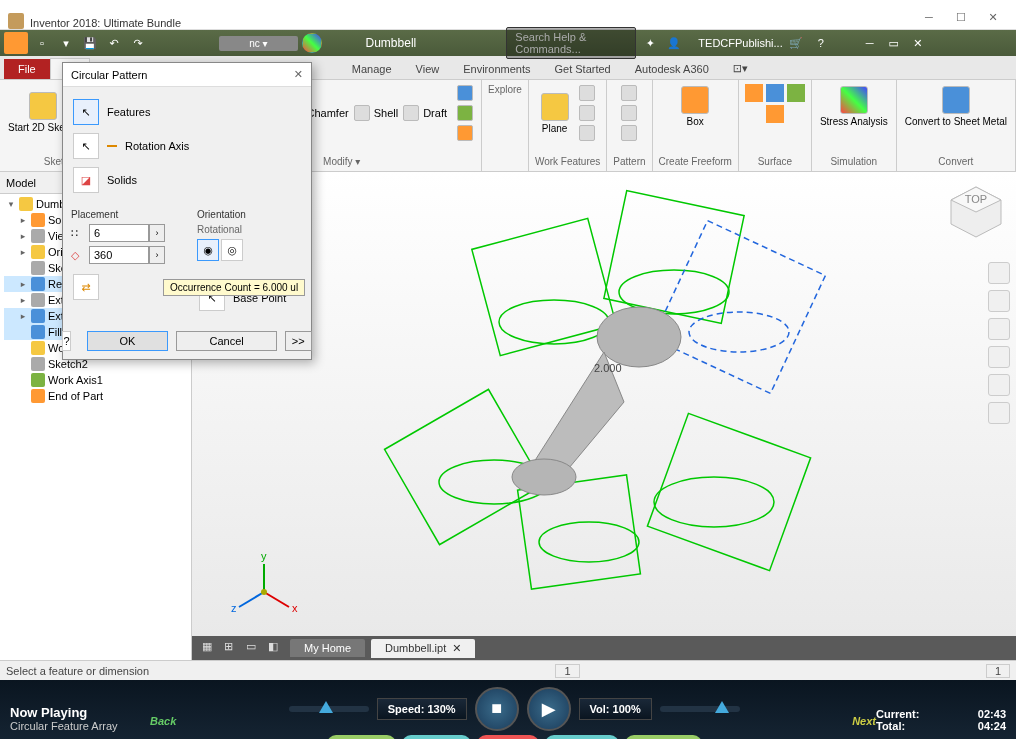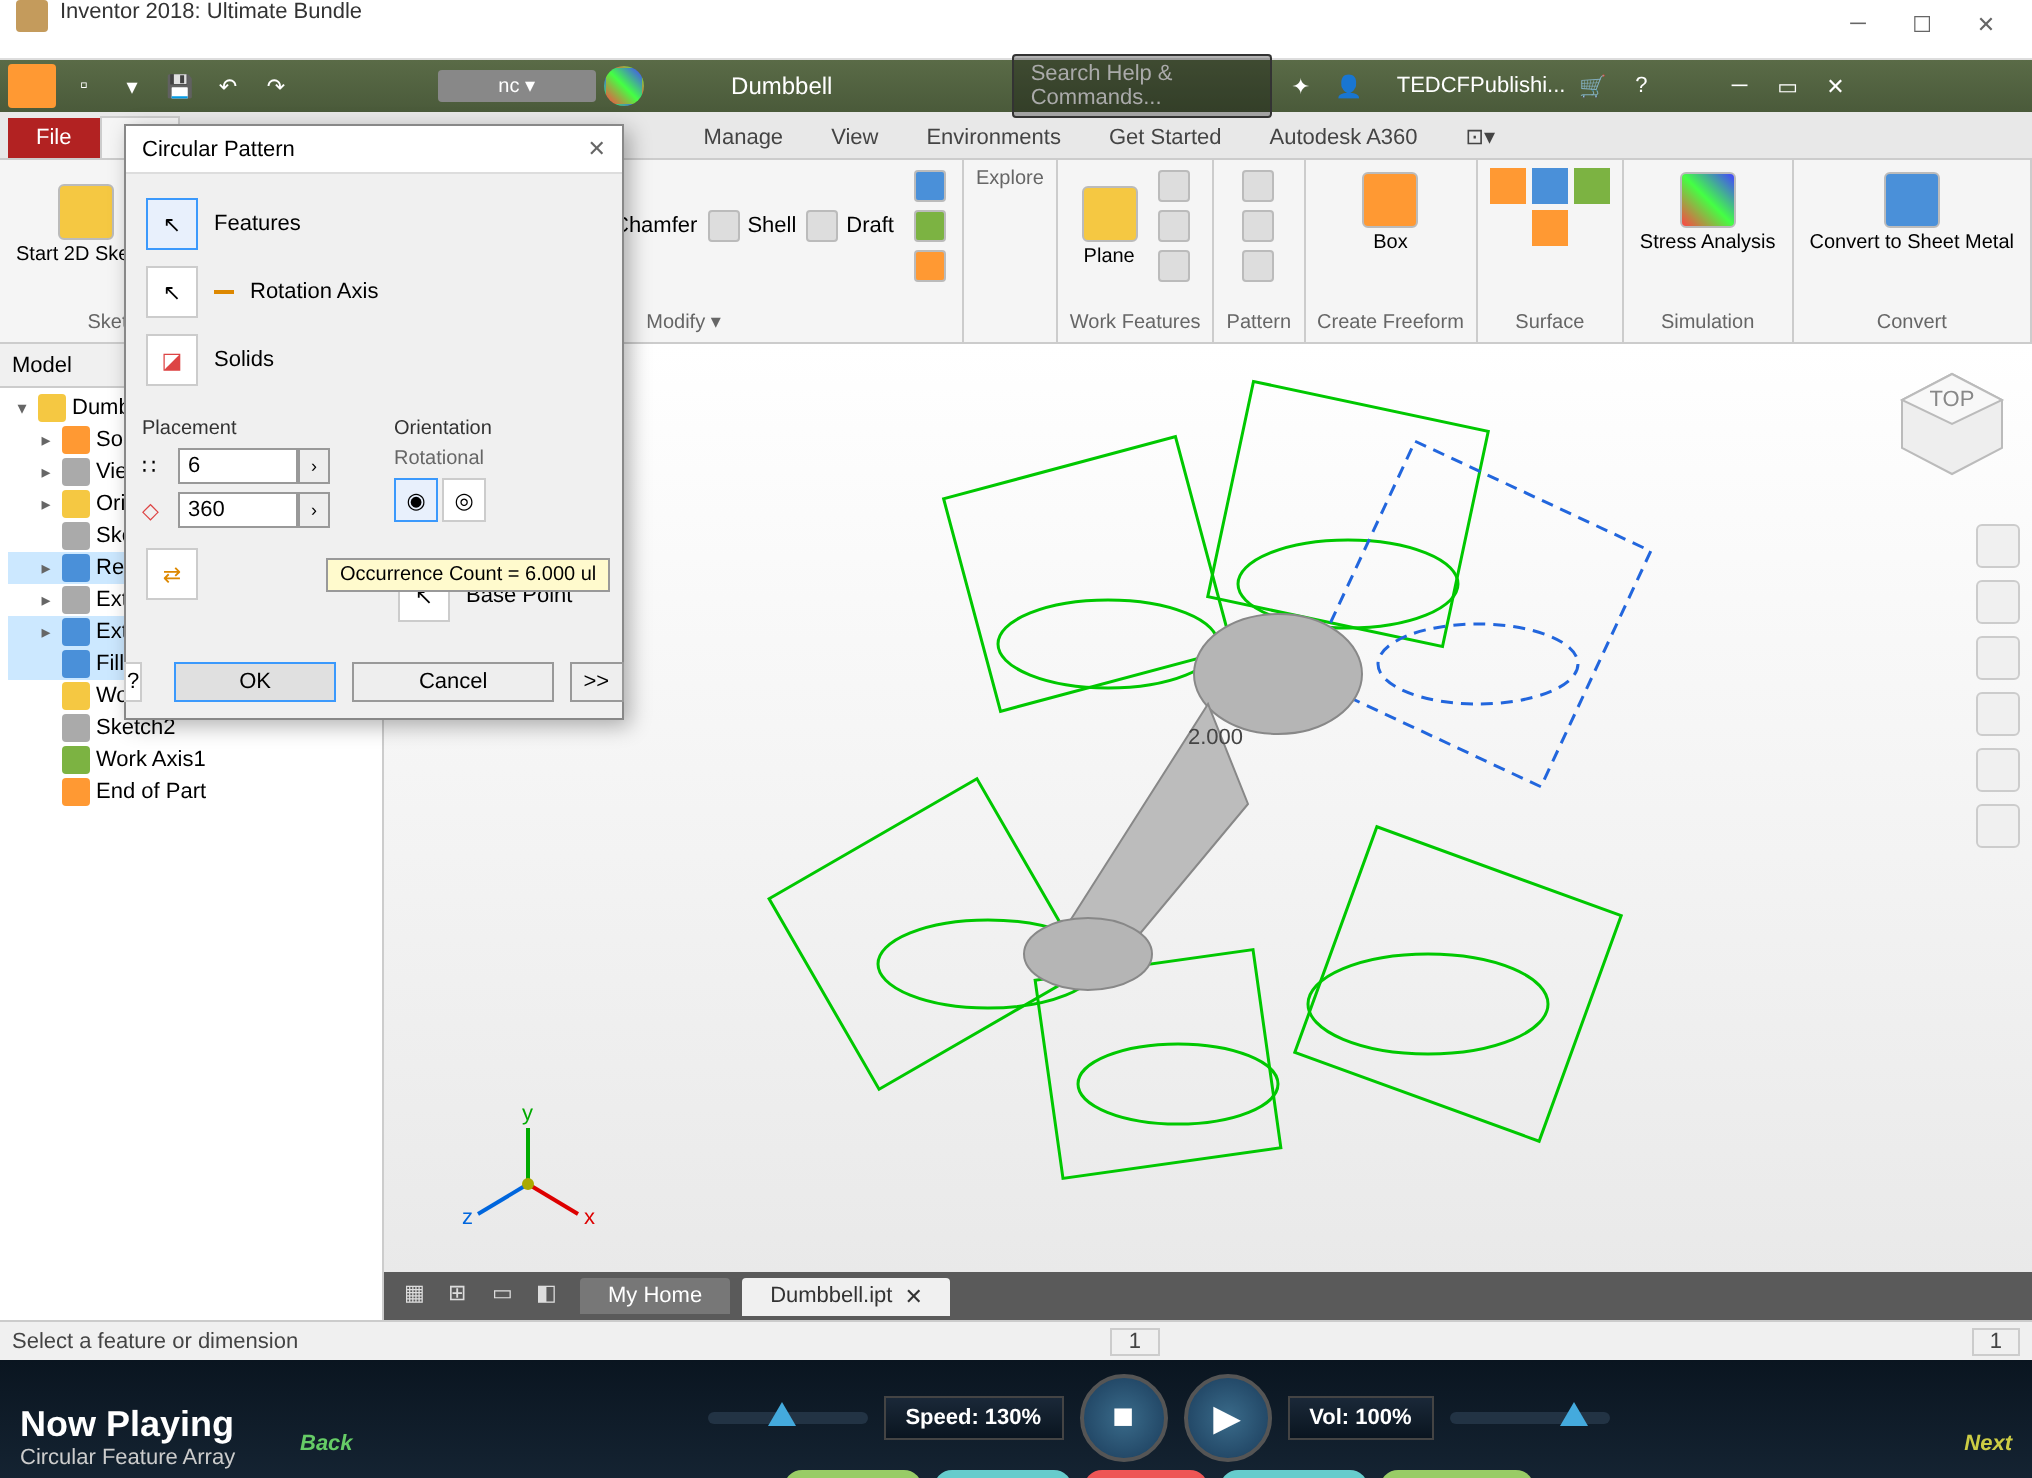--- a/index.html
+++ b/index.html
@@ -1,17 +1,17 @@
 <!DOCTYPE html>
 <html><head>
 <meta charset="utf-8">
 <style>
 *{margin:0;padding:0;box-sizing:border-box;font-family:"Segoe UI",Tahoma,sans-serif;font-size:11px}
 body{width:1016px;height:739px;background:#fff;overflow:hidden;position:relative}
-.titlebar{height:30px;background:#fff;border-bottom:1px solid #ddd;display:flex;align-items:flex-start;padding:0 8px}
+.titlebar{height:30px;background:#fff;border-bottom:1px solid #ddd;display:flex;align-items:flex-end;padding:0 8px}
 .titlebar .icon{width:16px;height:16px;background:#c49b5c;border-radius:2px;margin-right:6px}
 .titlebar .title{flex:1;color:#333}
 .titlebar .wbtns{display:flex;gap:2px}
 .titlebar .wbtn{width:30px;height:24px;display:flex;align-items:center;justify-content:center;color:#666;cursor:pointer}
 .qat{height:26px;background:linear-gradient(#5a6b47,#4a5a3a);display:flex;align-items:center;padding:0 4px;gap:4px;color:#fff}
 .qat-item{width:20px;height:20px;display:flex;align-items:center;justify-content:center;border:1px solid transparent;border-radius:2px}
 .qat .docname{font-size:12px;padding:0 40px}
 .qat .searchbox{background:rgba(0,0,0,.3);padding:3px 8px;width:130px;color:#aaa;border:1px solid #333;border-radius:2px}
 .qat .user{margin-left:10px}
 .ribbon-tabs{height:24px;background:#e8e8e8;border-bottom:1px solid #ccc;display:flex;align-items:end;padding-left:4px}
@@ -43,21 +43,21 @@
 .nav-icons{position:absolute;right:6px;top:90px;display:flex;flex-direction:column;gap:6px}
 .nav-icons .nico{width:22px;height:22px;background:#f0f0f0;border:1px solid #ccc;border-radius:3px}
 .canvas-tabs{position:absolute;bottom:0;left:0;right:0;height:24px;background:#5a5a5a;display:flex;align-items:center;padding:0 10px;gap:6px}
 .canvas-tabs .ci{width:16px;height:16px;color:#ddd}
 .canvas-tabs .ctab{background:#777;color:#fff;padding:3px 14px;font-size:10px;border-radius:2px 2px 0 0;display:flex;align-items:center;gap:6px}
 .canvas-tabs .ctab.active{background:#f0f0f0;color:#333}
 .status{height:20px;background:#f0f0f0;border-top:1px solid #ccc;display:flex;align-items:center;padding:0 6px;font-size:10px;color:#444}
 .status .pagenum{margin-left:auto;border:1px solid #ccc;padding:0 8px}
 .player{height:79px;background:linear-gradient(#0a1520,#182838);color:#fff;display:flex;align-items:center;padding:0 10px;position:relative}
 .player .np{width:140px}
-.player .np .h{font-weight:bold;font-size:18px}
+.player .np .h{font-weight:bold;font-size:13px}
 .player .np .s{font-size:11px;color:#ccc;line-height:1.2}
 .player .ctr{flex:1;display:flex;flex-direction:column;align-items:center;gap:4px}
 .player .transport{display:flex;align-items:center;gap:8px}
 .player .pb{background:radial-gradient(#3a6b8a,#1a3b5a);width:44px;height:44px;border-radius:50%;display:flex;align-items:center;justify-content:center;font-size:18px;border:2px solid #555}
 .player .tag{background:linear-gradient(#1a2838,#0a1520);padding:4px 10px;border-radius:0;font-size:11px;font-weight:bold;border:1px solid #444}
 .player .btmbtns{display:flex;gap:6px}
 .player .btm{padding:3px 16px;border-radius:10px;font-size:11px;font-weight:bold;color:#000}
 .player .times{width:130px;text-align:right}
 .player .times .row{display:flex;justify-content:space-between;font-size:12px;font-weight:bold}
 .player .nav-arrow{font-weight:bold;font-style:italic;font-size:14px}
@@ -438,20 +438,30 @@
     </div>
     <div class="btmbtns">
       <div class="btm" style="background:#9c6">History</div>
       <div class="btm" style="background:#6cc">Search</div>
       <div class="btm" style="background:#e55;color:#fff">Reset</div>
       <div class="btm" style="background:#6cc">Support</div>
       <div class="btm" style="background:#9c6">Lessons</div>
     </div>
   </div>
   <div class="nav-arrow" style="color:#cc4"><span>Next</span></div>
+  <div class="times">
+    <div class="row">
+        <span>Current:</span>
+        <span>02:43</span>
+      </div>
+    <div class="row">
+        <span>Total:</span>
+        <span>04:24</span>
+      </div>
+  </div>
 </div>
 
 <div class="dialog">
   <div class="dhdr">
     <span>Circular Pattern</span>
     <span class="x">✕</span>
   </div>
   <div class="dbody">
     <div class="drow">
       <div class="dico dsel">

